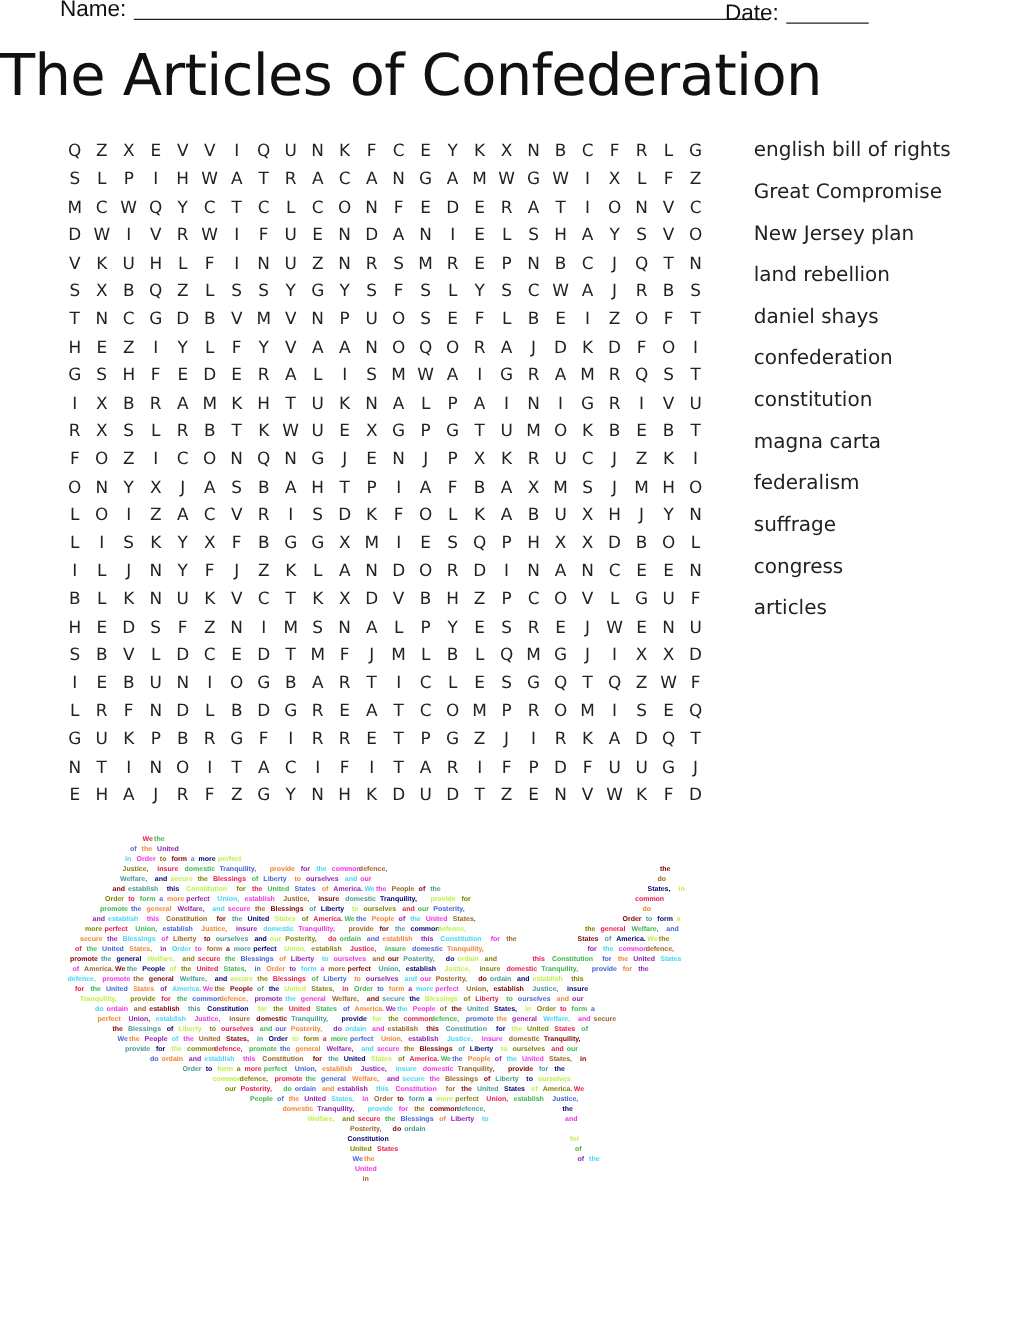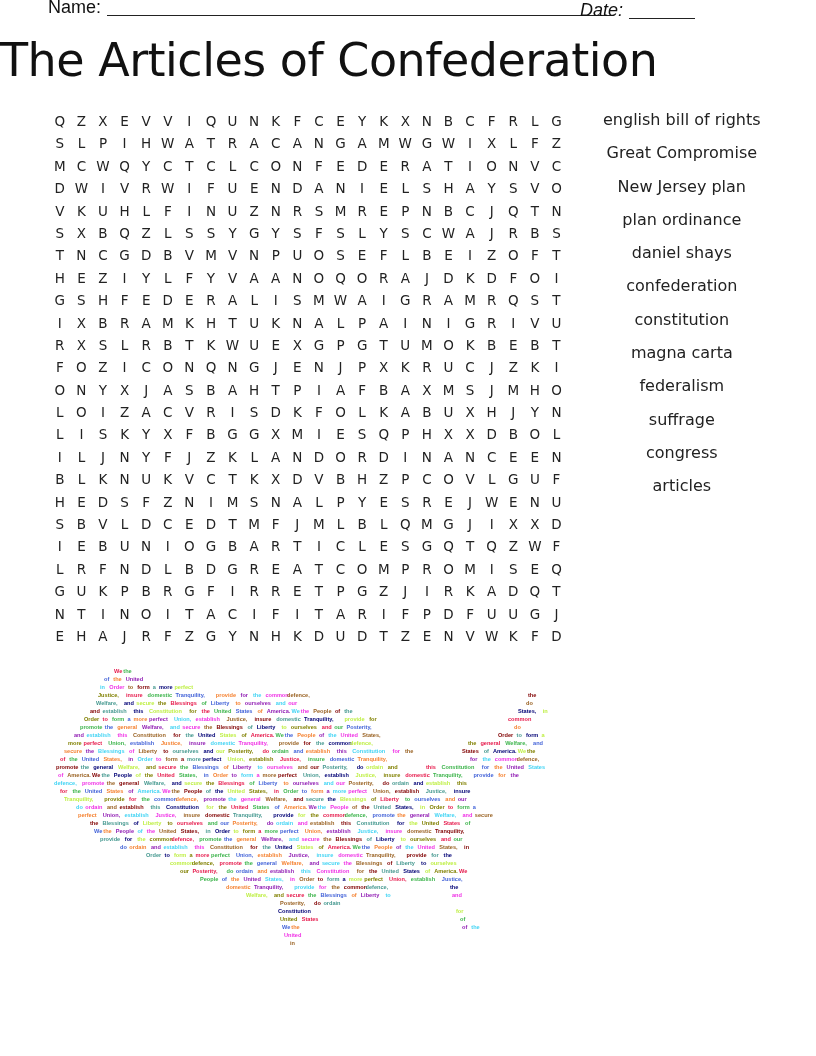--- a/index.html
+++ b/index.html
@@ -1,27 +1,27 @@
 <!DOCTYPE html>
 <html><head>
 <meta charset="utf-8">
 <style>
   html, body { margin: 0; padding: 0; background: #ffffff; }
   body { width: 816px; height: 1056px; position: relative; overflow: hidden; font-family: "DejaVu Sans", sans-serif; color: #111; }
   .header { position: absolute; top: -3px; left: 48px; font-family: "Liberation Sans", sans-serif; font-size: 18px; color: #111; white-space: nowrap; }
   .header .lbl { display: inline-block; }
   .header .line { display: inline-block; border-bottom: 1px solid #222; height: 18px; vertical-align: top; margin-left: 6px; }
   .name-line { width: 505px; }
-  .date-wrap { position: absolute; left: 580px; top: 0; font-style: italic; }
+  .date-wrap { position: absolute; left: 580px; top: 0; }
   .date-line { width: 66px; }
   .title { position: absolute; top: 33px; left: 0; width: 816px; text-align: left; font-family: "DejaVu Sans", sans-serif; font-size: 46px; letter-spacing: -0.5px; color: #111; }
   .grid { position: absolute; left: 49px; top: 110px; }
   .grid-row { display: flex; height: 22.4px; }
   .cell { width: 21.6px; text-align: center; font-size: 13.5px; line-height: 22.4px; color: #222; cursor: pointer; }
-  .words { position: absolute; left: 603px; top: 108px; text-align: center; }
+  .words { position: absolute; left: 603px; top: 108px; }
   .word { height: 33.3px; font-size: 16px; line-height: 24px; color: #222; white-space: nowrap; }
   .map { position: absolute; left: 50px; top: 665px; width: 500px; height: 290px; }
 </style>
 </head>
 <body>
 
 <div class="header">
   <span class="lbl">Name:</span><span class="line name-line"></span>
 </div>
 <div class="header date-wrap">
@@ -654,21 +654,21 @@
       <span class="cell">K</span>
       <span class="cell">F</span>
       <span class="cell">D</span>
     </div>
   </div>
 
 <div class="words" id="words">
     <div class="word">english bill of rights</div>
     <div class="word">Great Compromise</div>
     <div class="word">New Jersey plan</div>
-    <div class="word">plan ordinance</div>
+    <div class="word">land rebellion</div>
     <div class="word">daniel shays</div>
     <div class="word">confederation</div>
     <div class="word">constitution</div>
     <div class="word">magna carta</div>
     <div class="word">federalism</div>
     <div class="word">suffrage</div>
     <div class="word">congress</div>
     <div class="word">articles</div>
   </div>
 

